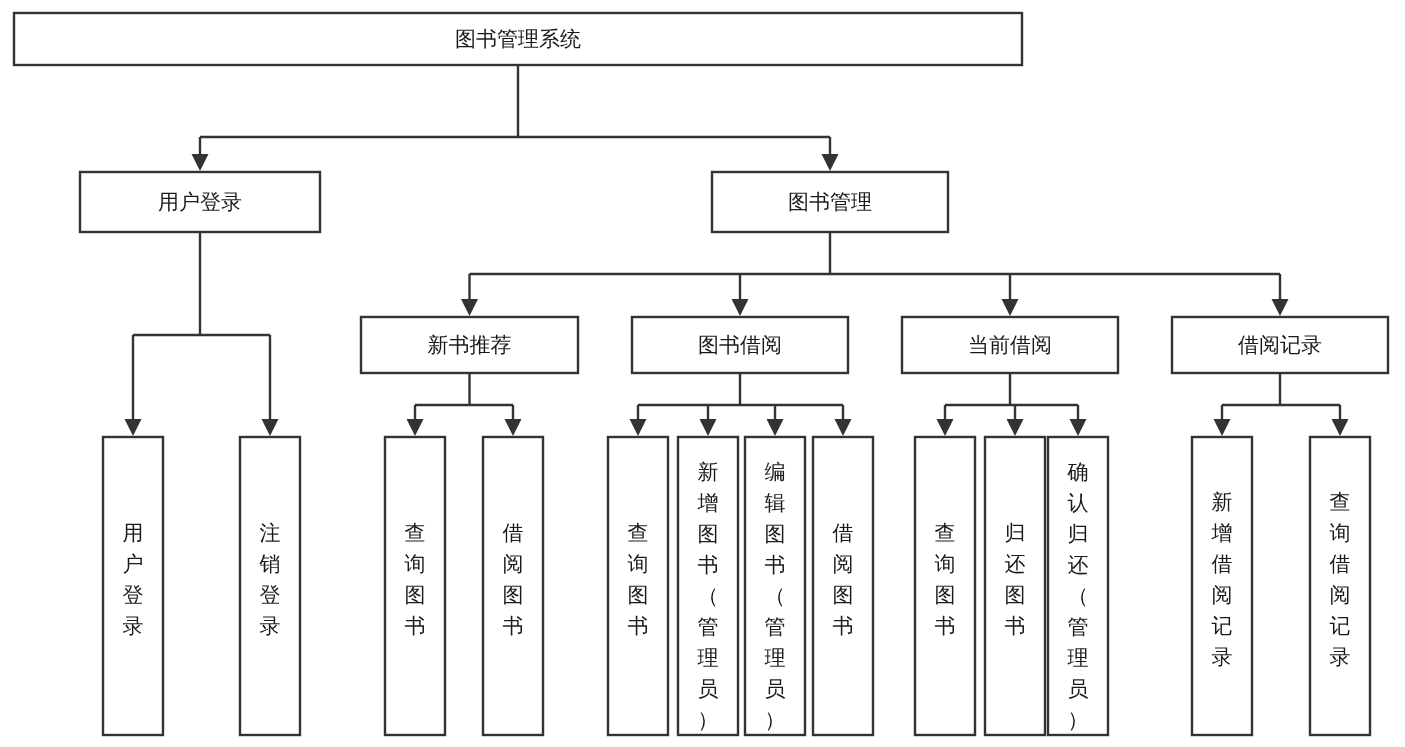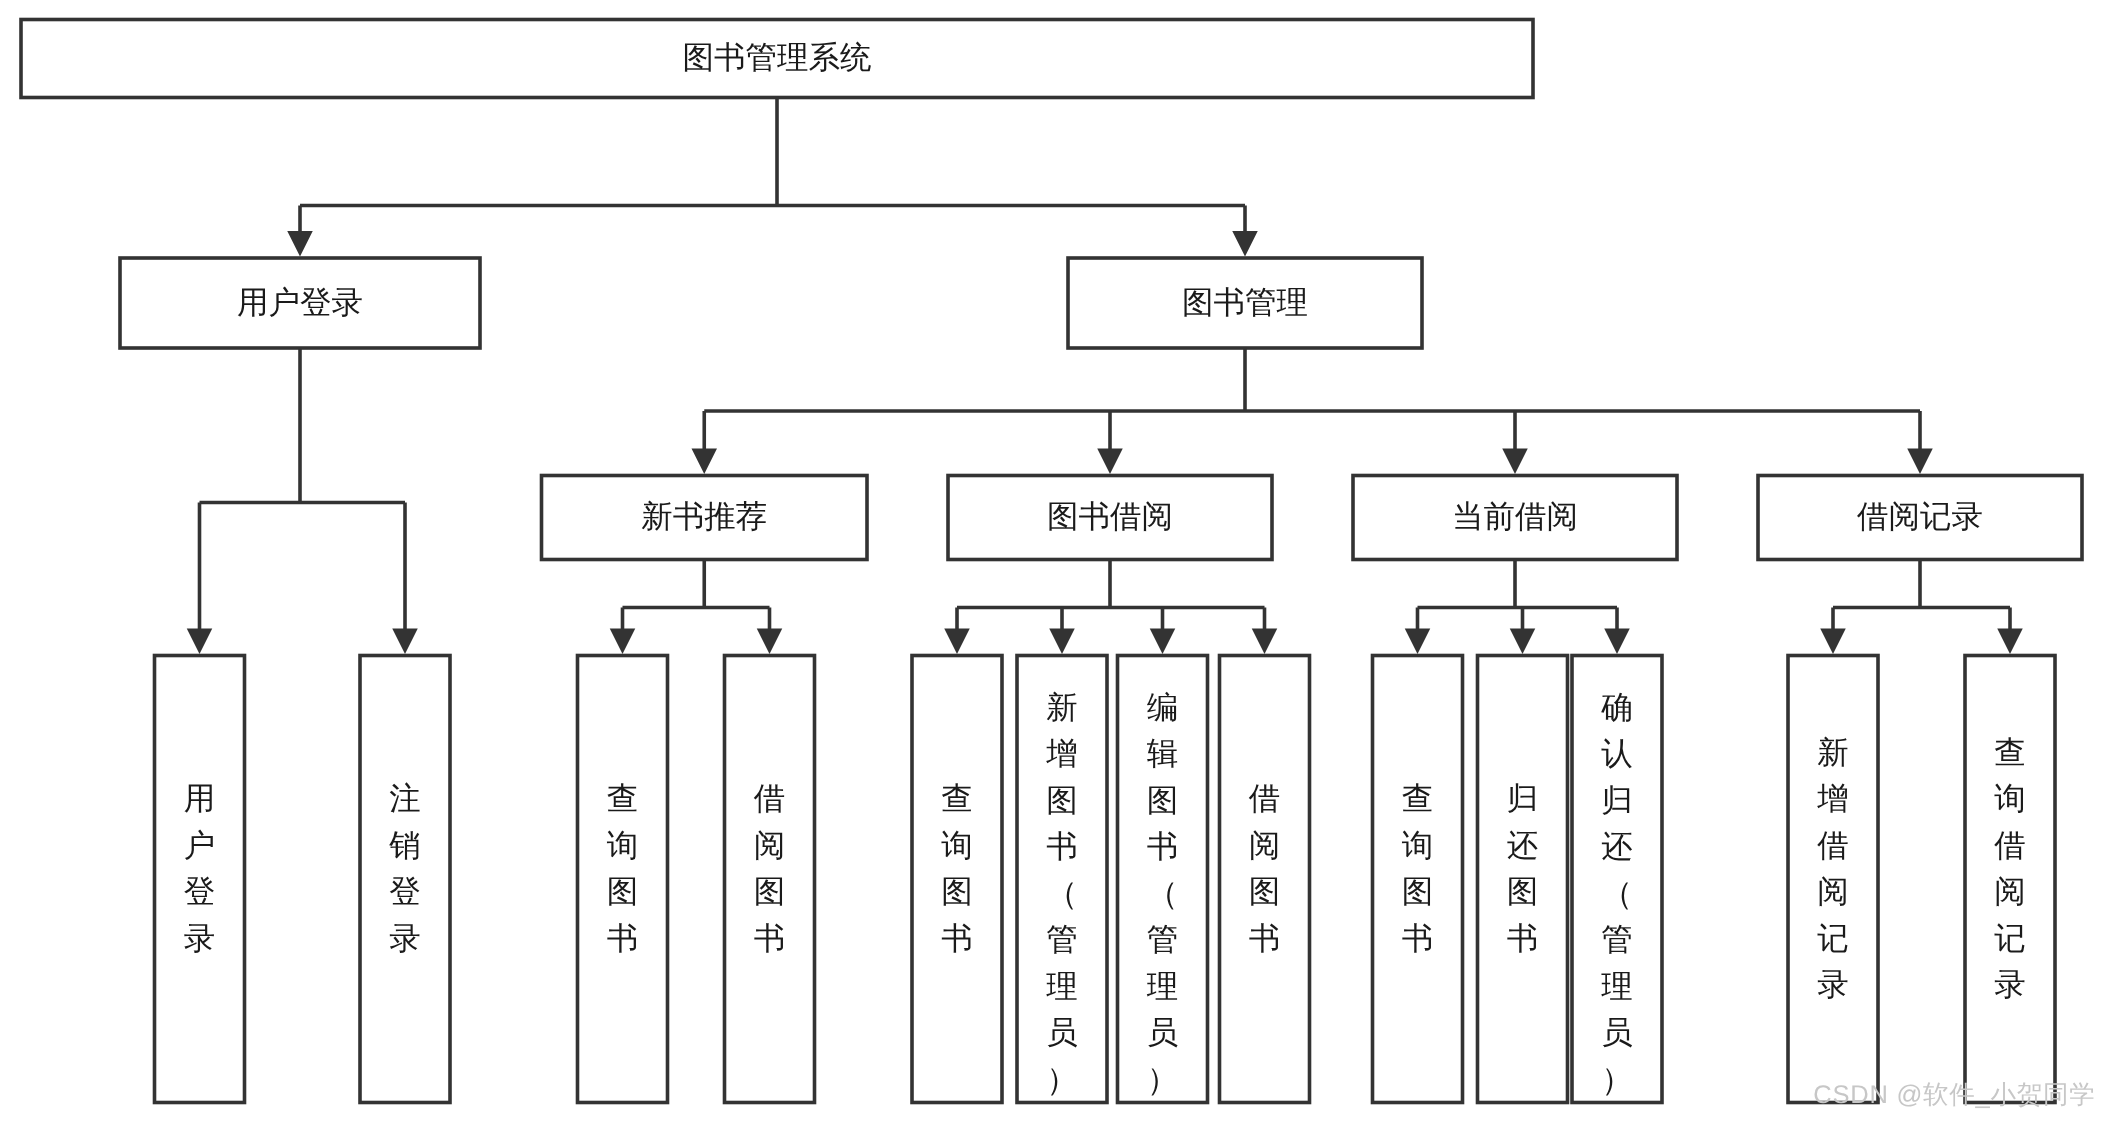--- a/index.html
+++ b/index.html
@@ -203,14 +203,13 @@
         <g>
           <rect class="node-rect" x="1192" y="437" width="60" height="298"></rect>
           <text class="node-label-vertical" x="1222" y="0"><tspan x="1222" y="508.5">新</tspan><tspan x="1222" y="539.5">增</tspan><tspan x="1222" y="570.5">借</tspan><tspan x="1222" y="601.5">阅</tspan><tspan x="1222" y="632.5">记</tspan><tspan x="1222" y="663.5">录</tspan></text>
         </g>
         <g>
           <rect class="node-rect" x="1310" y="437" width="60" height="298"></rect>
           <text class="node-label-vertical" x="1340" y="0"><tspan x="1340" y="508.5">查</tspan><tspan x="1340" y="539.5">询</tspan><tspan x="1340" y="570.5">借</tspan><tspan x="1340" y="601.5">阅</tspan><tspan x="1340" y="632.5">记</tspan><tspan x="1340" y="663.5">录</tspan></text>
         </g>
       </g>
     </svg>
-  <div class="watermark">CSDN @软件_小贺同学</div>
 </div>
 
 </body></html>

